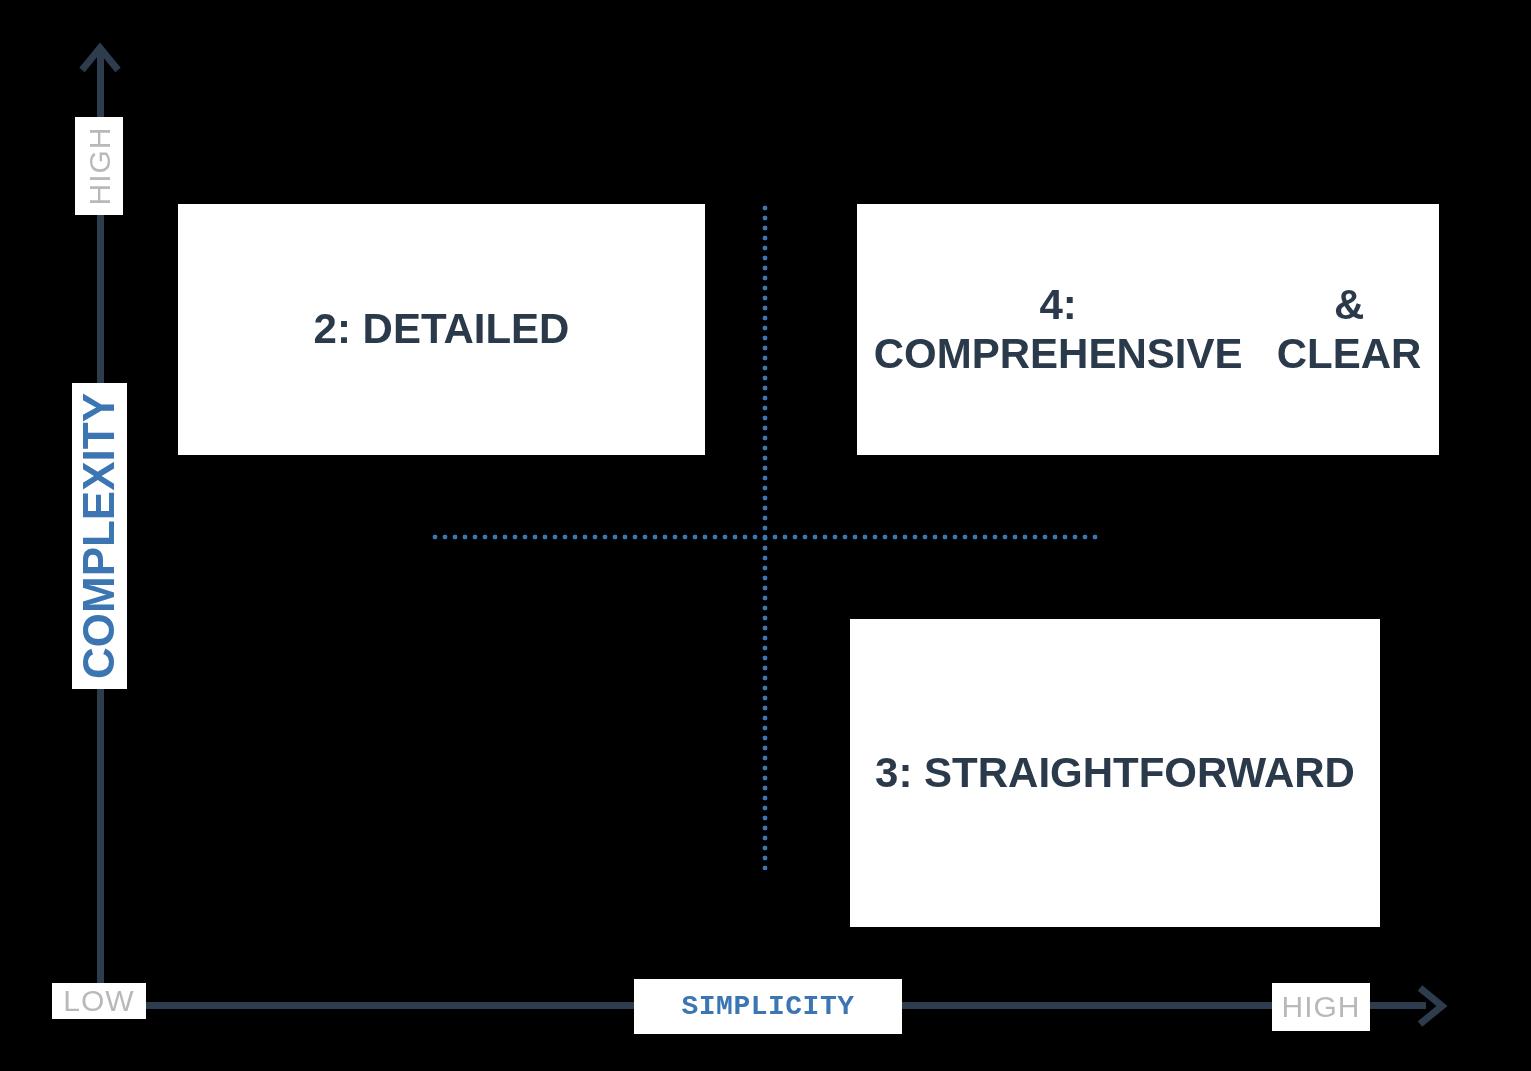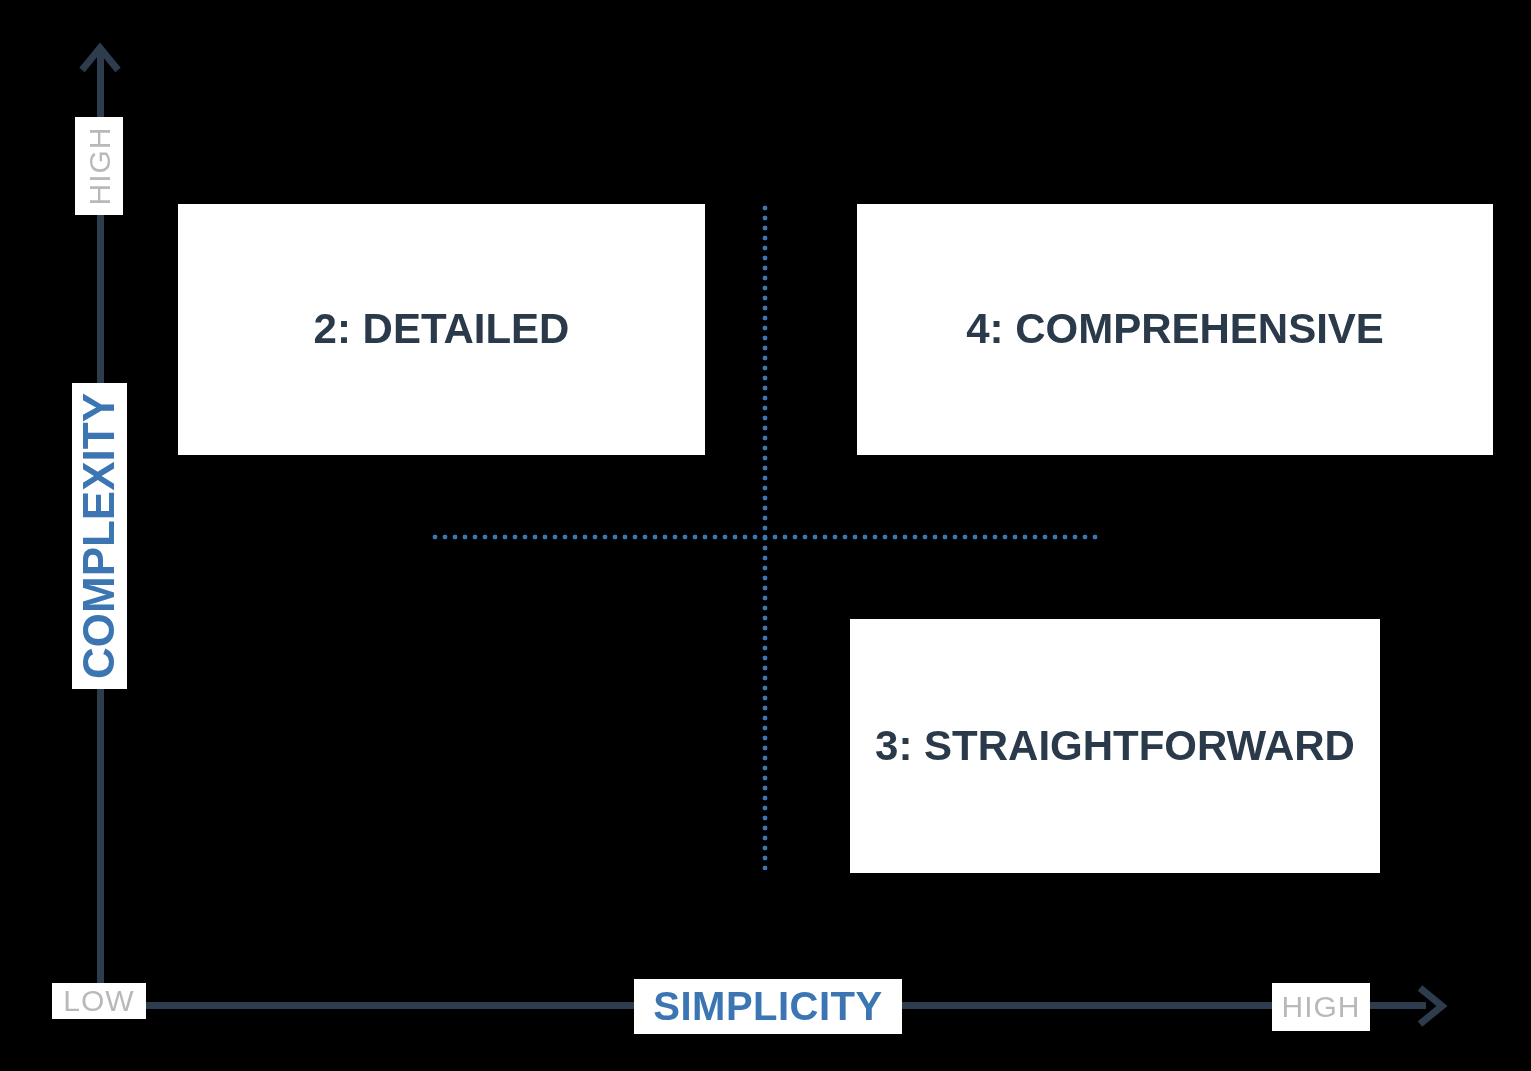--- a/index.html
+++ b/index.html
@@ -23,37 +23,37 @@
   .x-line{position:absolute;left:140px;top:1002px;width:1286px;height:7px;background:var(--axis);z-index:1;}
   .arrow-svg{position:absolute;z-index:1;}
   
   .chip{position:absolute;background:var(--white);display:flex;align-items:center;justify-content:center;z-index:2;}
   .vtext{transform:rotate(-90deg);white-space:nowrap;}
   .axis-end{color:var(--gray);font-size:30px;font-weight:400;letter-spacing:1px;}
   .axis-title{color:var(--blue);font-weight:700;}
   .y-high{left:75px;top:117px;width:48px;height:98px;}
   .y-title{left:72px;top:383px;width:55px;height:306px;font-size:44px;}
   .origin{left:52px;top:983px;width:94px;height:36px;}
-  .x-title{left:634px;top:979px;width:268px;height:55px;font-size:40px;letter-spacing:0.5px;}
+  .x-title{left:634px;top:979px;width:268px;height:55px;font-size:28px;letter-spacing:0.5px;font-family:Liberation Mono, monospace;}
   .x-high{left:1272px;top:983px;width:98px;height:48px;}
   
   .dot-h{position:absolute;left:430px;top:534px;width:668px;height:6px;z-index:1;
     background-image:radial-gradient(circle, var(--blue) 2.1px, rgba(0,0,0,0) 2.7px);
     background-size:10px 6px;}
   .dot-v{position:absolute;left:762px;top:203px;width:6px;height:667px;z-index:1;
     background-image:radial-gradient(circle, var(--blue) 2.1px, rgba(0,0,0,0) 2.7px);
     background-size:6px 10px;}
   
   .quad{position:absolute;background:var(--white);display:flex;flex-direction:row;
     align-items:center;justify-content:center;z-index:2;
     color:var(--qtext);font-size:42px;font-weight:700;line-height:1.16;text-align:center;}
   .q2{left:178px;top:204px;width:527px;height:251px;}
-  .q4{left:857px;top:204px;width:636px;height:251px;}
+  .q4{left:857px;top:204px;width:582px;height:251px;}
   .q1{left:170px;top:619px;width:527px;height:252px;}
-  .q3{left:850px;top:619px;width:530px;height:254px;}
+  .q3{left:850px;top:619px;width:530px;height:308px;}
 </style>
 </head>
 <body>
 
 <div class="canvas">
 
   <div class="y-line"></div>
   <svg class="arrow-svg" style="left:75px;top:38px;" width="50" height="40" viewBox="0 0 50 40">
     <polyline points="7,32 25,10 43,32" fill="none" stroke-width="7" stroke="#2e3d4e"></polyline>
   </svg>
@@ -79,18 +79,19 @@
   </div>
 
   <div class="dot-h"></div>
   <div class="dot-v"></div>
 
   <div class="quad q2">
     <span>2: DETAILED</span>
   </div>
   <div class="quad q4">
     <span>4: COMPREHENSIVE</span>
+    <span>&amp; CLEAR</span>
   </div>
   <div class="quad q3">
     <span>3: STRAIGHTFORWARD</span>
   </div>
 
 </div>
 
 </body></html>

